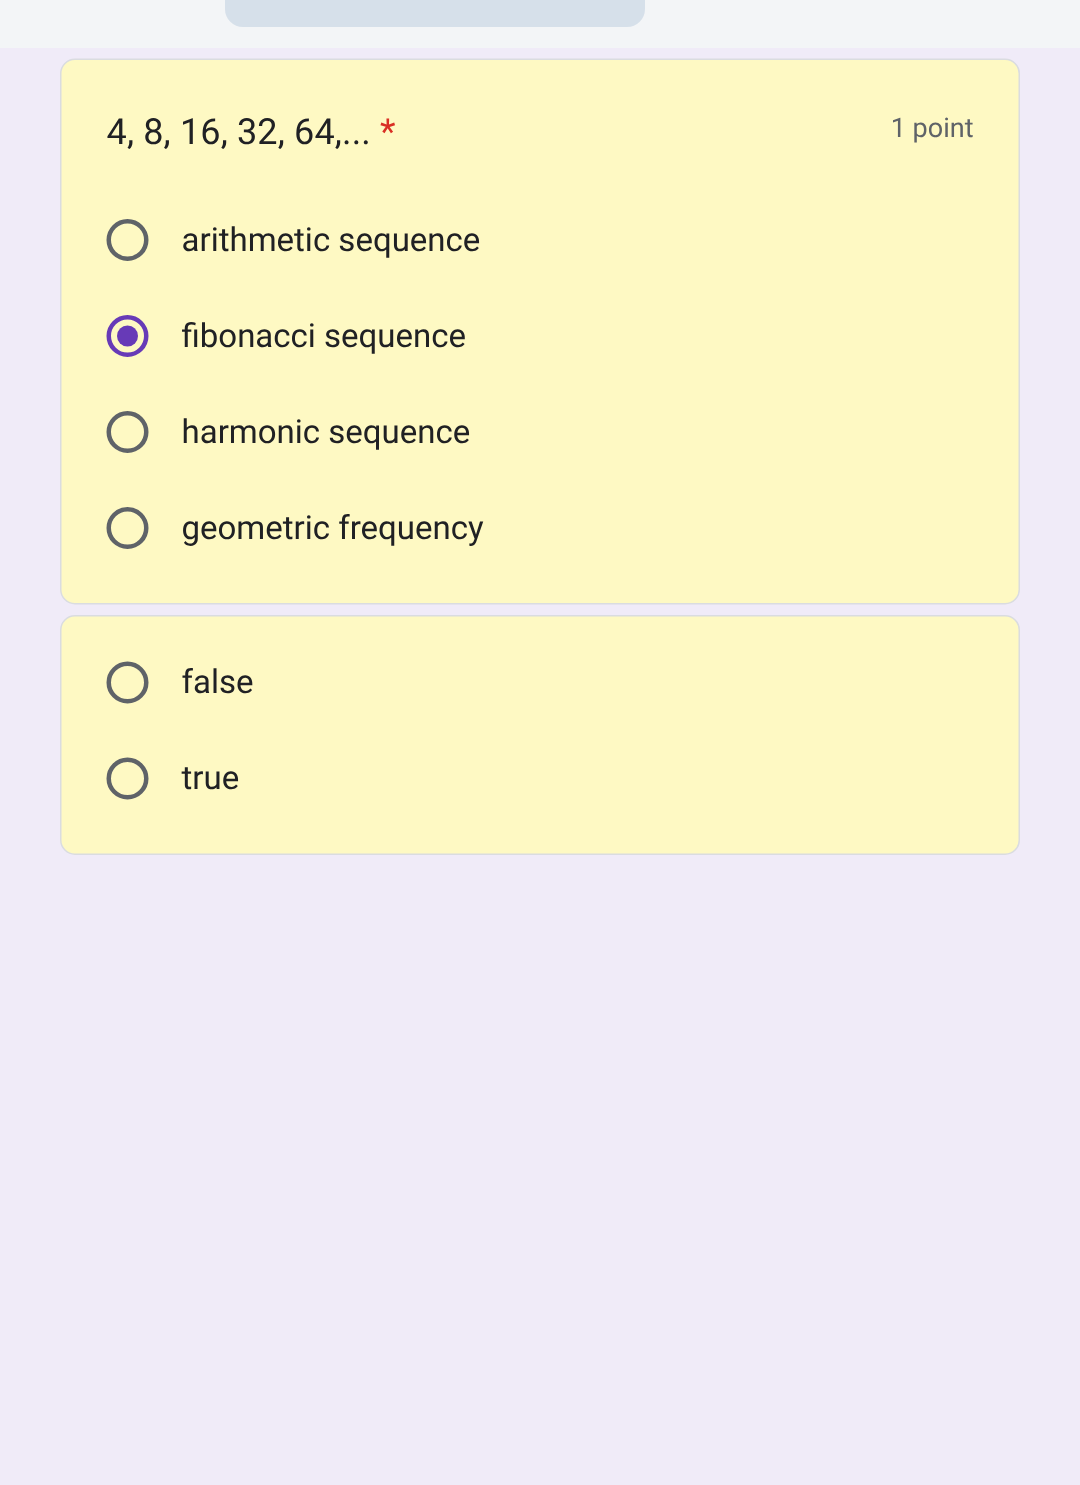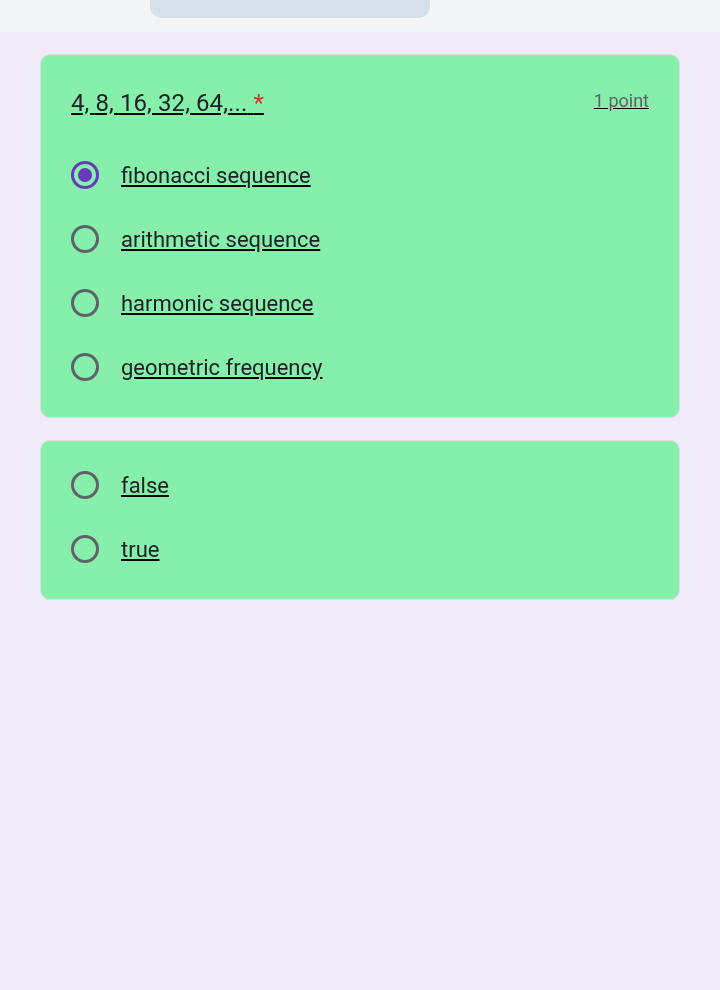--- a/index.html
+++ b/index.html
@@ -24,26 +24,25 @@
     .top-chip {
       position: absolute;
       left: 150px;
       top: 0;
       width: 280px;
       height: 18px;
       background: #d6e0ea;
       border-radius: 0 0 12px 12px;
     }
     .card {
-      background: #86efac;
+      background: #fef9c3;
       border: 1px solid #dadce0;
       border-radius: 10px;
       padding: 30px 30px 36px 30px;
-      margin-top: 22px;
-      text-decoration: underline;
+      margin-top: 7px;
     }
     .question-header {
       display: flex;
       justify-content: space-between;
       align-items: flex-start;
       gap: 16px;
       margin-bottom: 40px;
     }
     .question-text {
       font-size: 24px;
@@ -112,26 +111,26 @@
 <div class="card">
   <div class="question-header">
     <div class="question-text">
       <span>4, 8, 16, 32, 64,...</span>
       <span class="required">*</span>
     </div>
     <div class="points">1 point</div>
   </div>
   <div class="options">
     <label class="option">
+      <span class="radio"></span>
+      <span class="option-label">arithmetic sequence</span>
+    </label>
+    <label class="option">
       <span class="radio selected"></span>
       <span class="option-label">fibonacci sequence</span>
-    </label>
-    <label class="option">
-      <span class="radio"></span>
-      <span class="option-label">arithmetic sequence</span>
     </label>
     <label class="option">
       <span class="radio"></span>
       <span class="option-label">harmonic sequence</span>
     </label>
     <label class="option">
       <span class="radio"></span>
       <span class="option-label">geometric frequency</span>
     </label>
   </div>

